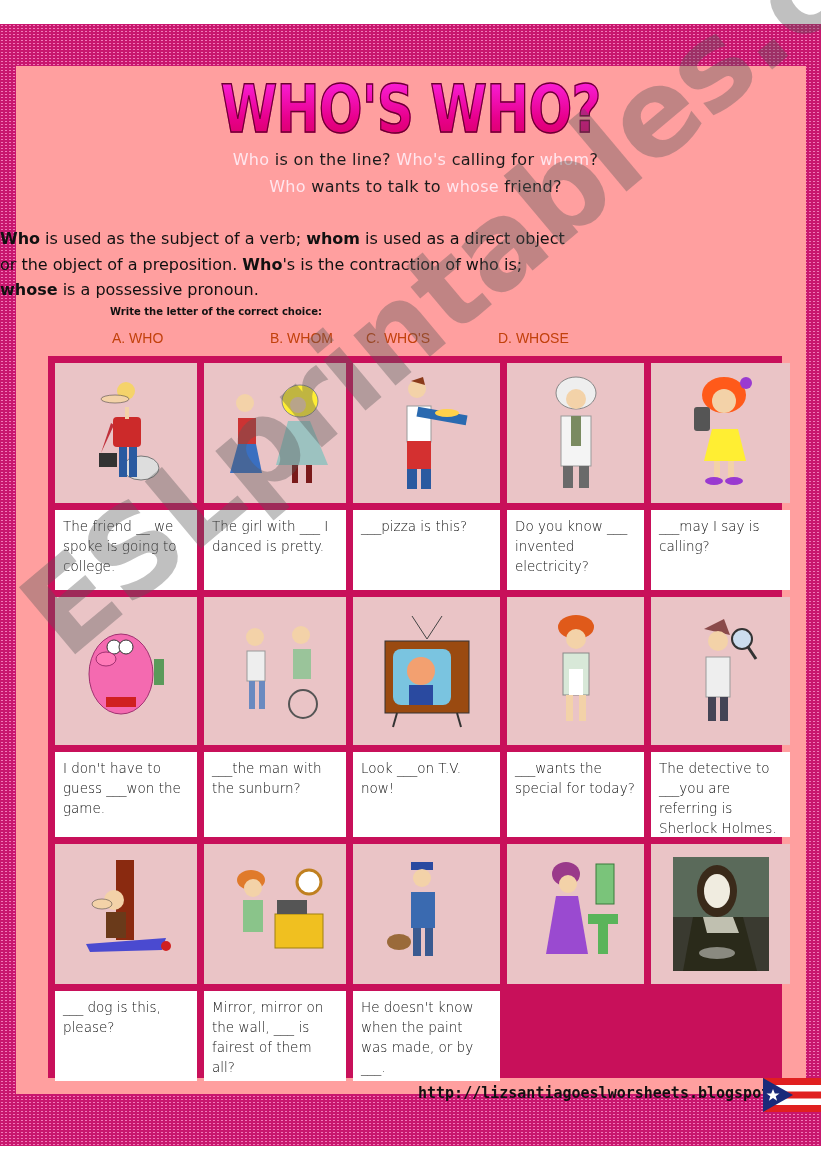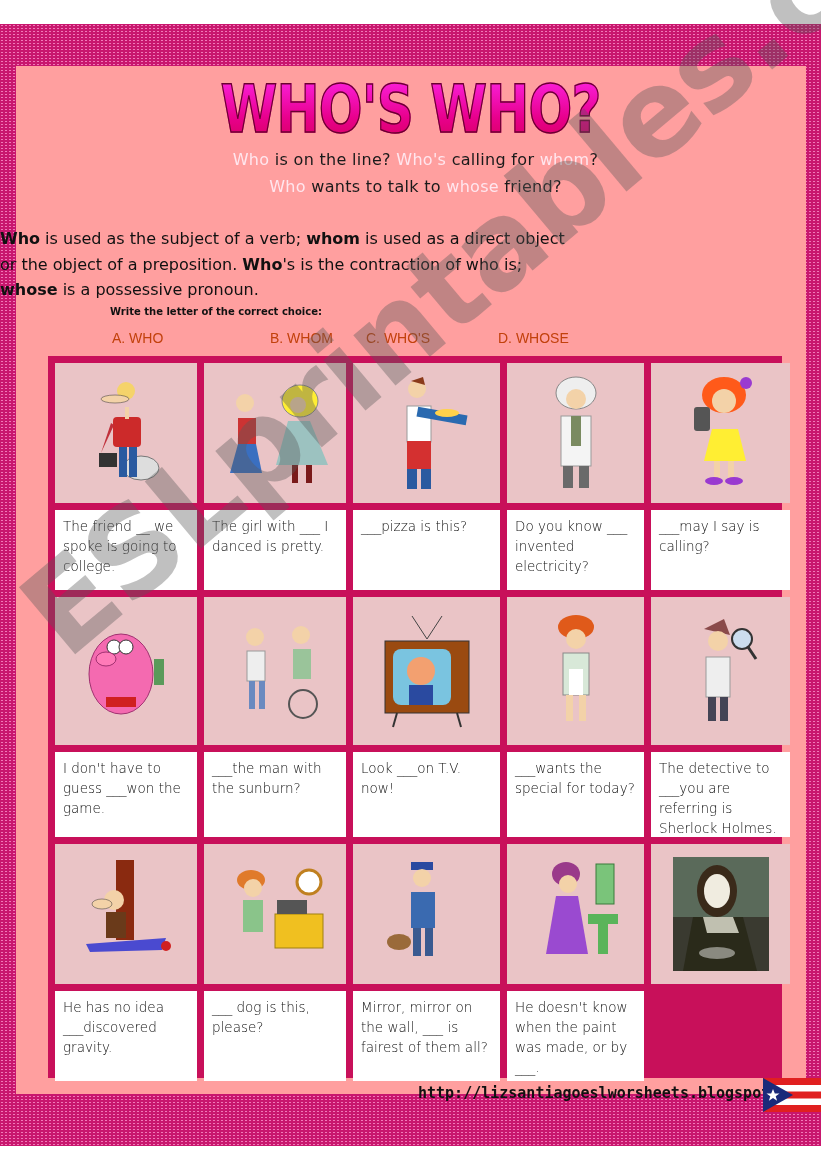--- a/index.html
+++ b/index.html
@@ -261,21 +261,20 @@
       <rect x="0" y="0" width="96" height="114" fill="#3a3a30"></rect>
       <rect x="0" y="0" width="96" height="60" fill="#5a6a5a"></rect>
       <ellipse cx="44" cy="34" rx="20" ry="26" fill="#3a2a1a"></ellipse>
       <ellipse cx="44" cy="34" rx="13" ry="17" fill="#f0ece0"></ellipse>
       <polygon points="20,60 70,60 84,114 10,114" fill="#2a2a1a"></polygon>
       <polygon points="30,60 60,60 66,76 34,76" fill="#c0c0b0"></polygon>
       <ellipse cx="44" cy="96" rx="18" ry="6" fill="#8a8a80"></ellipse>
     </svg>
   </div>
 
-  <div class="txt">He has no idea ___discovered gravity.</div>
   <div class="txt">___ dog is this, please?</div>
   <div class="txt">Mirror, mirror on the wall, ___ is fairest  of them all?</div>
   <div class="txt">He doesn't know when the paint was made, or by ___.</div>
 </div>
 
 <div class="watermark">ESLprintables.com</div>
 
 <div class="footer-url">http://lizsantiagoeslworsheets.blogspot.com/</div>
 <div class="flag">
   <svg width="58" height="34" viewBox="0 0 58 34">

